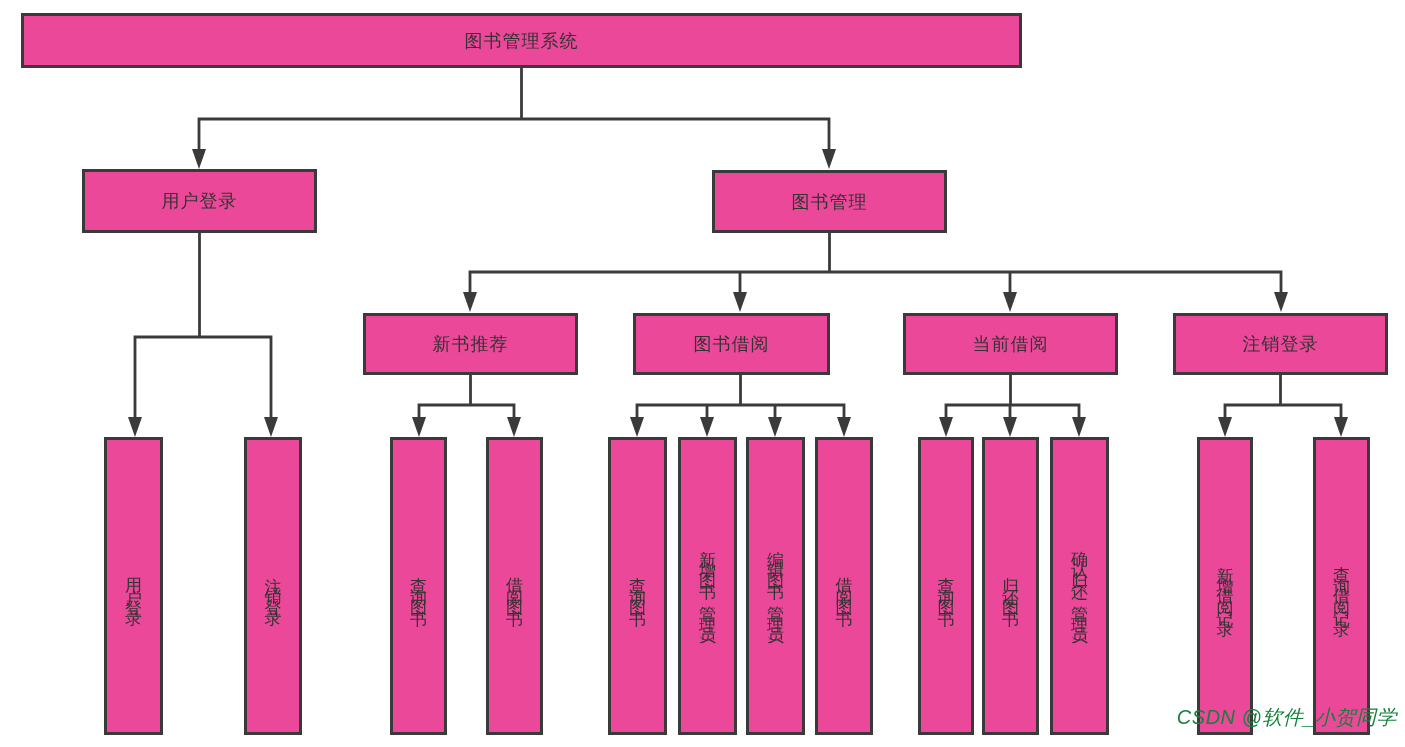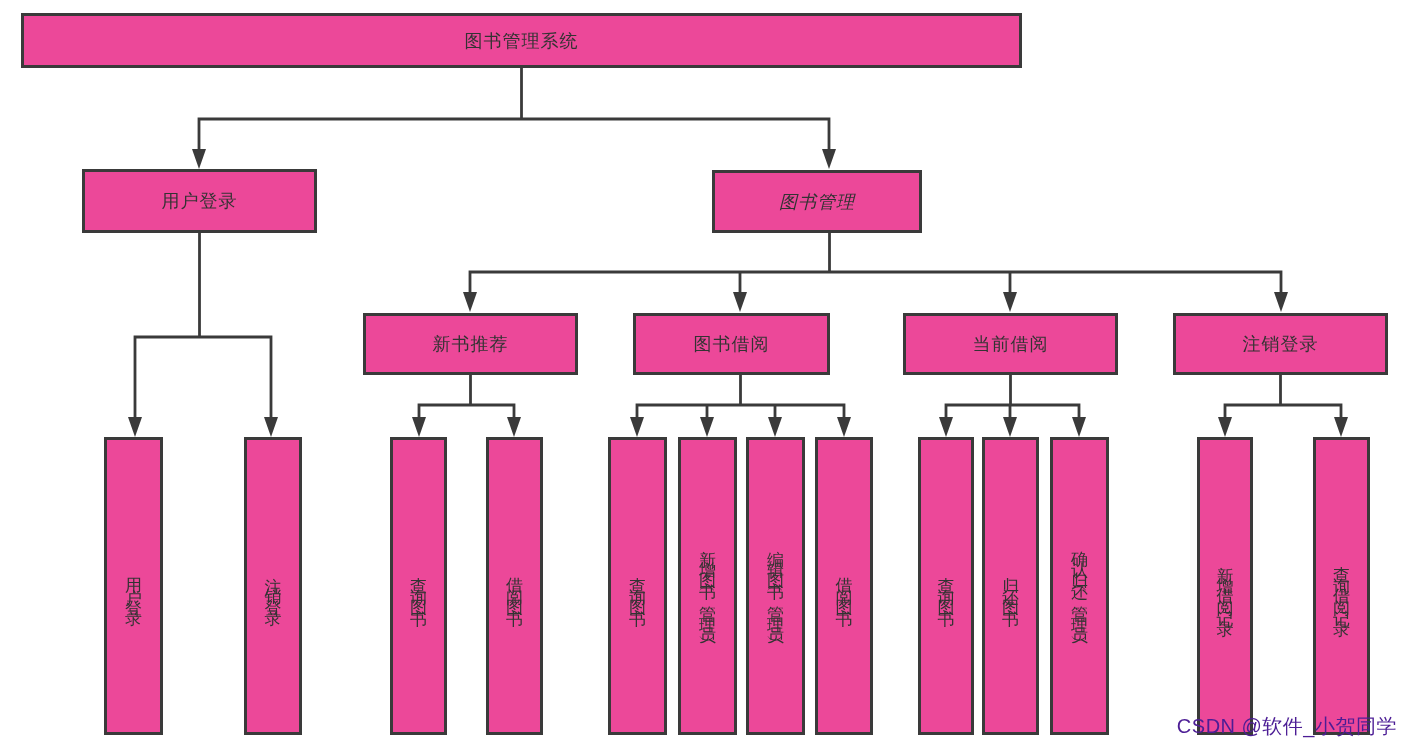--- a/index.html
+++ b/index.html
@@ -38,25 +38,26 @@
     writing-mode: vertical-rl;
     text-orientation: mixed;
     letter-spacing: 11px;
     font-size: 17px;
     white-space: normal;
     line-height: 1;
   }
   #watermark {
     position: absolute;
     right: 8px;
-    bottom: 7px;
-    color: #4c1d95;
+    bottom: 16px;
+    color: #15803d;
     font-size: 20px;
     letter-spacing: 0.5px;
     white-space: nowrap;
+    font-style: italic;
   }
 </style>
 </head>
 <body>
 
 <div id="stage">
 
   <svg id="connectors" width="1405" height="747" viewBox="0 0 1405 747">
     <g stroke="#3a3a3a" stroke-width="2.8" fill="none">
 
@@ -117,21 +118,21 @@
       <polygon points="1003,417 1017,417 1010,437"></polygon>
       <polygon points="1072,417 1086,417 1079,437"></polygon>
       <polygon points="1218,417 1232,417 1225,437"></polygon>
       <polygon points="1334,417 1348,417 1341,437"></polygon>
     </g>
   </svg>
 
   <div class="node" style="left:21px; top:13px; width:1001px; height:55px;">图书管理系统</div>
 
   <div class="node" style="left:82px; top:169px; width:235px; height:64px;">用户登录</div>
-  <div class="node" style="left:712px; top:170px; width:210px; height:63px;font-style:italic;">图书管理</div>
+  <div class="node" style="left:712px; top:170px; width:235px; height:63px;">图书管理</div>
 
   <div class="node" style="left:363px; top:313px; width:215px; height:62px;">新书推荐</div>
   <div class="node" style="left:633px; top:313px; width:197px; height:62px;">图书借阅</div>
   <div class="node" style="left:903px; top:313px; width:215px; height:62px;font-family:Liberation Mono, monospace;">当前借阅</div>
   <div class="node" style="left:1173px; top:313px; width:215px; height:62px;">注销登录</div>
 
   <div class="node vnode" style="left:104px; top:437px; width:59px; height:298px;">用户登录</div>
   <div class="node vnode" style="left:244px; top:437px; width:58px; height:298px;">注销登录</div>
 
   <div class="node vnode" style="left:390px; top:437px; width:57px; height:298px;">查询图书</div>

